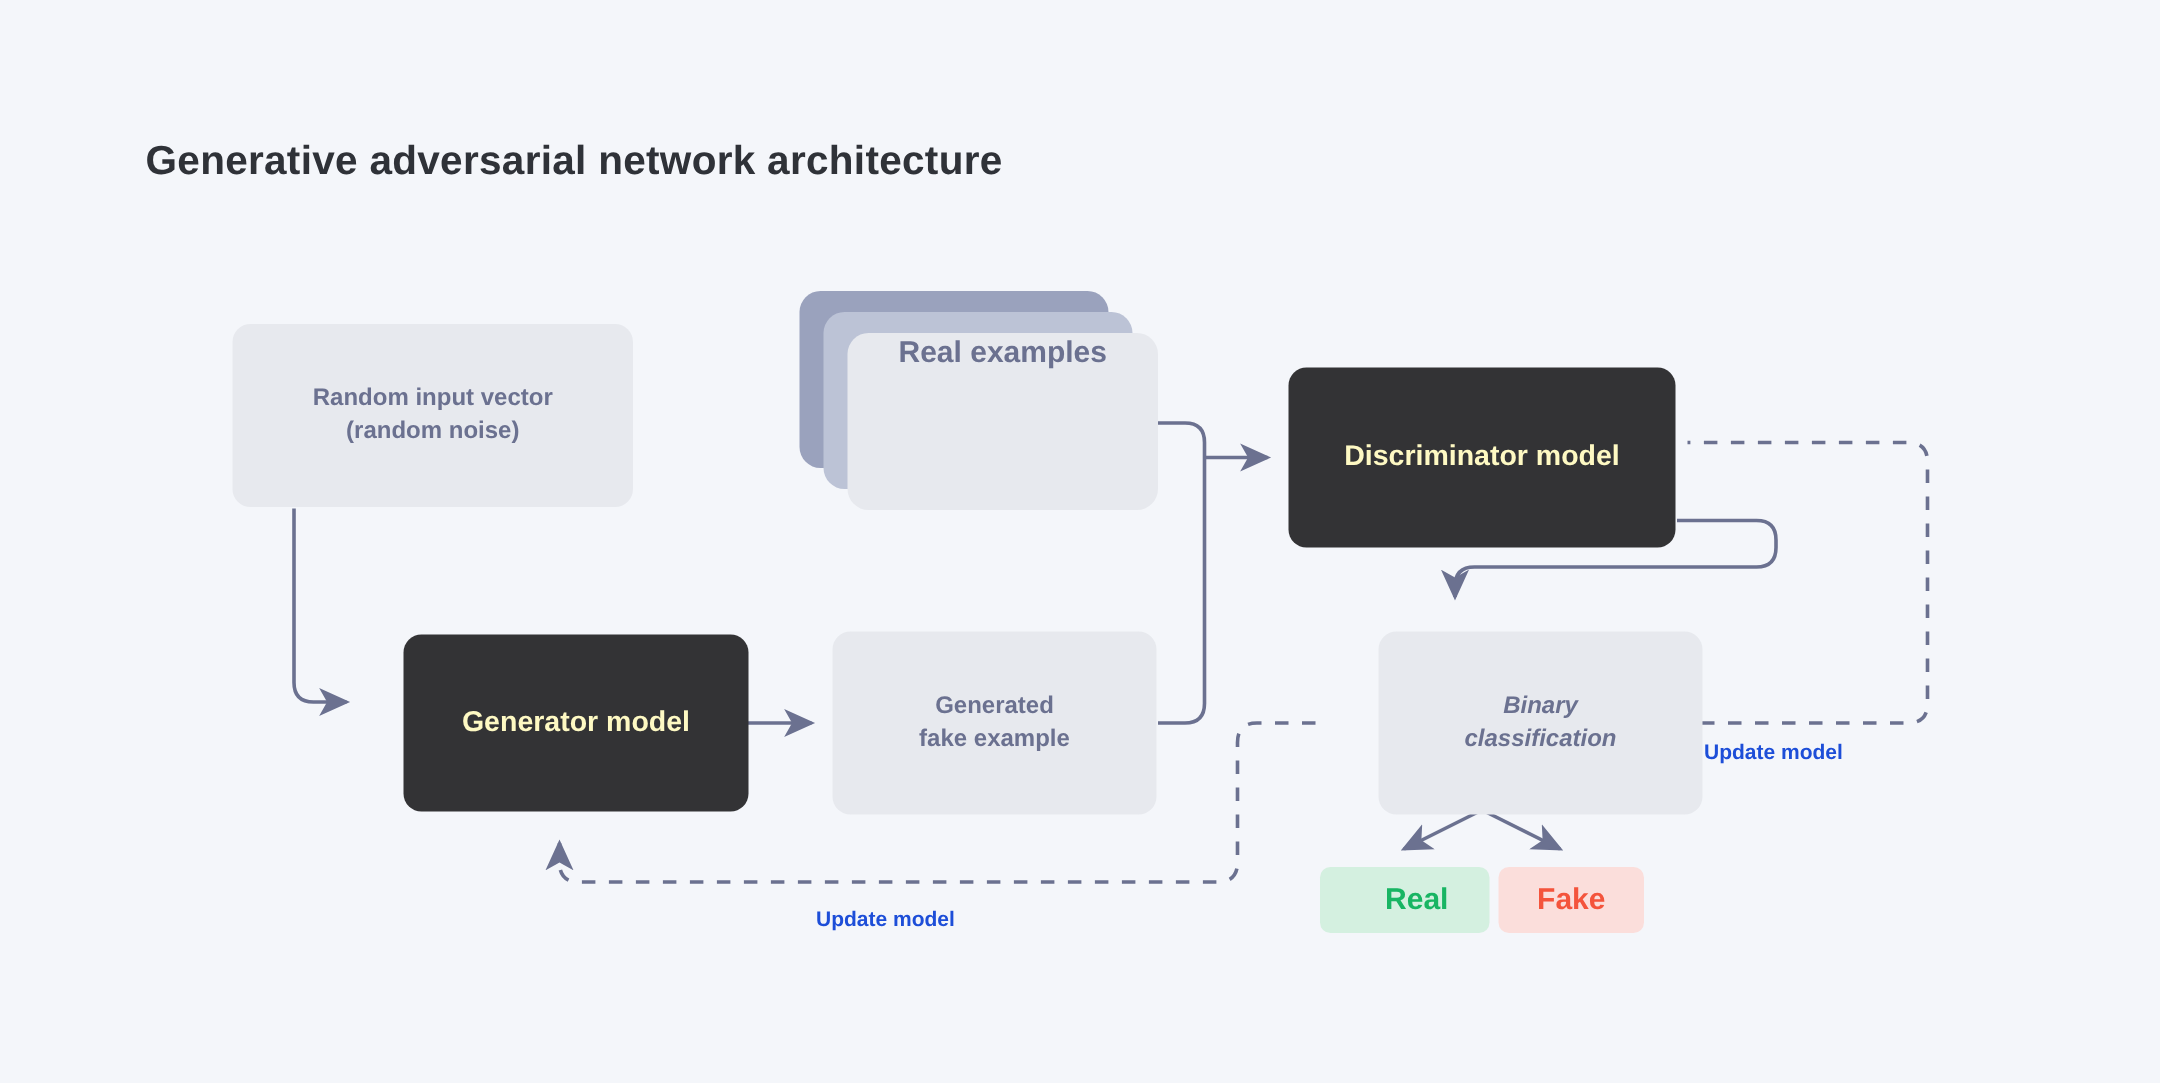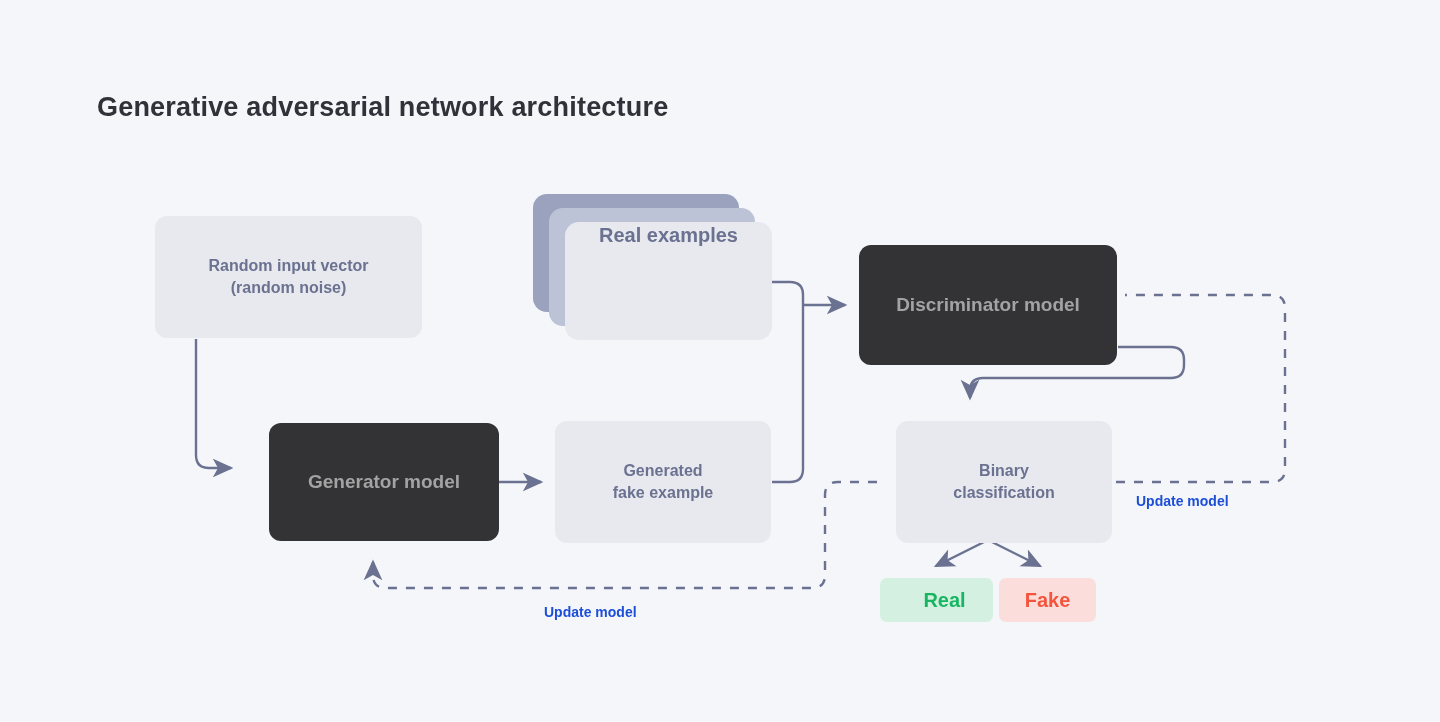--- a/index.html
+++ b/index.html
@@ -37,21 +37,21 @@
   .node .lbl{display:block;white-space:pre-line;}
 
   .node-light{
     background:#e7e9ee;
     color:#6b7190;
     font-size:16px;
     font-weight:700;
   }
   .node-dark{
     background:#333335;
-    color:#a3a3a3;
+    color:#fef9c3;
     font-size:19px;
     font-weight:700;
   }
 
   
   .stack{position:absolute;}
   .stack .card{
     position:absolute;
     border-radius:14px;
   }
@@ -140,21 +140,21 @@
 
   <div class="node node-dark" style="left:269px;top:423px;width:230px;height:118px;">
     <span class="lbl">Generator model</span>
   </div>
 
   <div class="node node-light" style="left:555px;top:421px;width:216px;height:122px;">
     <span class="lbl">Generated
 fake example</span>
   </div>
 
-  <div class="node node-light" style="left:896px;top:421px;width:216px;height:122px;">
+  <div class="node node-light" style="left:919px;top:421px;width:216px;height:122px;font-style:italic;">
     <span class="lbl">Binary
 classification</span>
   </div>
 
   <div class="badge badge-real" style="left:880px;top:578px;width:97px;height:44px;padding-left:16px;">
     <span>Real</span>
   </div>
   <div class="badge badge-fake" style="left:999px;top:578px;width:97px;height:44px;">
     <span>Fake</span>
   </div>

